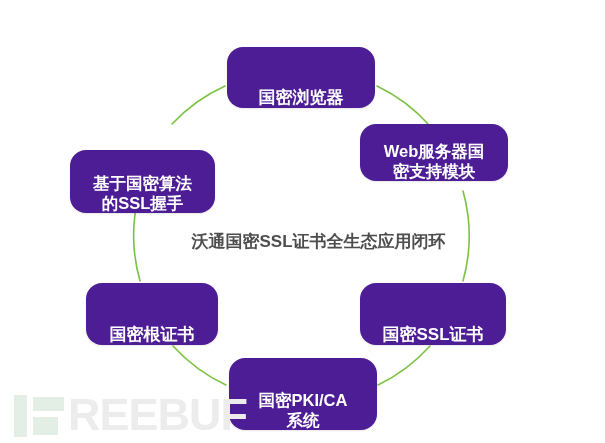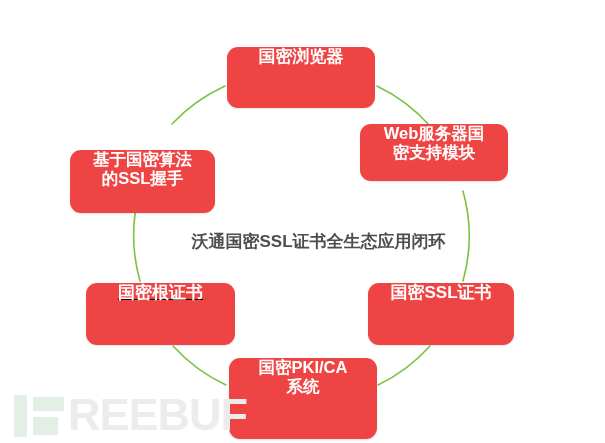--- a/index.html
+++ b/index.html
@@ -26,45 +26,45 @@
     left: 0;
     top: 0;
     width: 605px;
     height: 443px;
     pointer-events: none;
   }
 
   
   .node {
     position: absolute;
-    background: #ef4444;
-    border-radius: 11px;
+    background: #4c1d95;
+    border-radius: 16px;
     display: flex;
-    align-items: flex-start;
+    align-items: flex-end;
     justify-content: center;
     text-align: center;
     box-sizing: border-box;
     box-shadow: 0 1px 2px rgba(0,0,0,0.10);
   }
   .node .label {
     color: #ffffff;
     font-weight: bold;
     font-size: 17px;
     line-height: 1.18;
     letter-spacing: 0px;
     white-space: pre-line;
     padding: 0 6px;
   }
 
   
   #node-browser      { left: 227px; top: 47px;  width: 148px; height: 61px; }
   #node-webserver    { left: 360px; top: 124px; width: 148px; height: 57px; }
-  #node-sslcert      { left: 360px; top: 283px; width: 146px; height: 62px; margin-left: 8px; }
-  #node-pkica        { left: 229px; top: 358px; width: 148px; height: 81px; }
-  #node-rootcert     { left: 86px;  top: 283px; width: 149px; height: 62px; text-decoration: underline; }
+  #node-sslcert      { left: 360px; top: 283px; width: 146px; height: 62px; }
+  #node-pkica        { left: 229px; top: 358px; width: 148px; height: 72px; }
+  #node-rootcert     { left: 86px;  top: 283px; width: 132px; height: 62px; }
   #node-handshake    { left: 70px;  top: 150px; width: 145px; height: 63px; }
 
   #node-webserver .label,
   #node-handshake .label,
   #node-pkica .label { font-size: 16.5px; }
 
   
   #center-caption {
     position: absolute;
     left: 16px;

